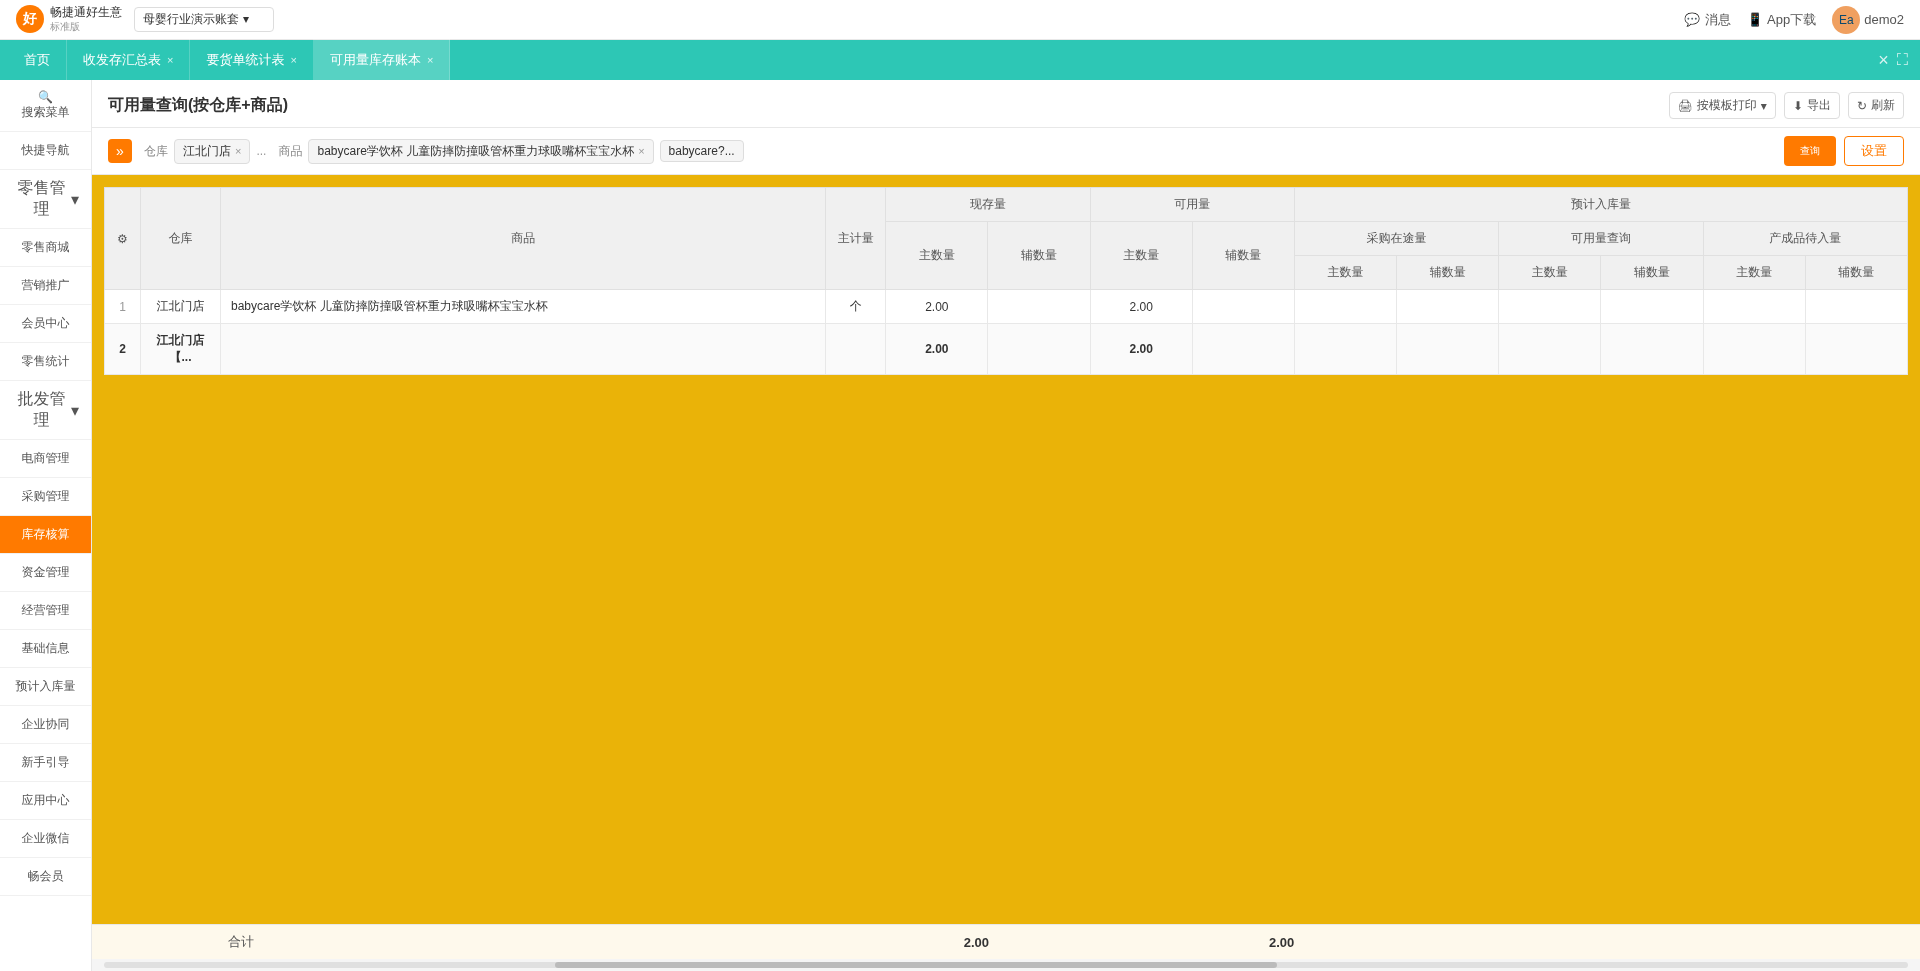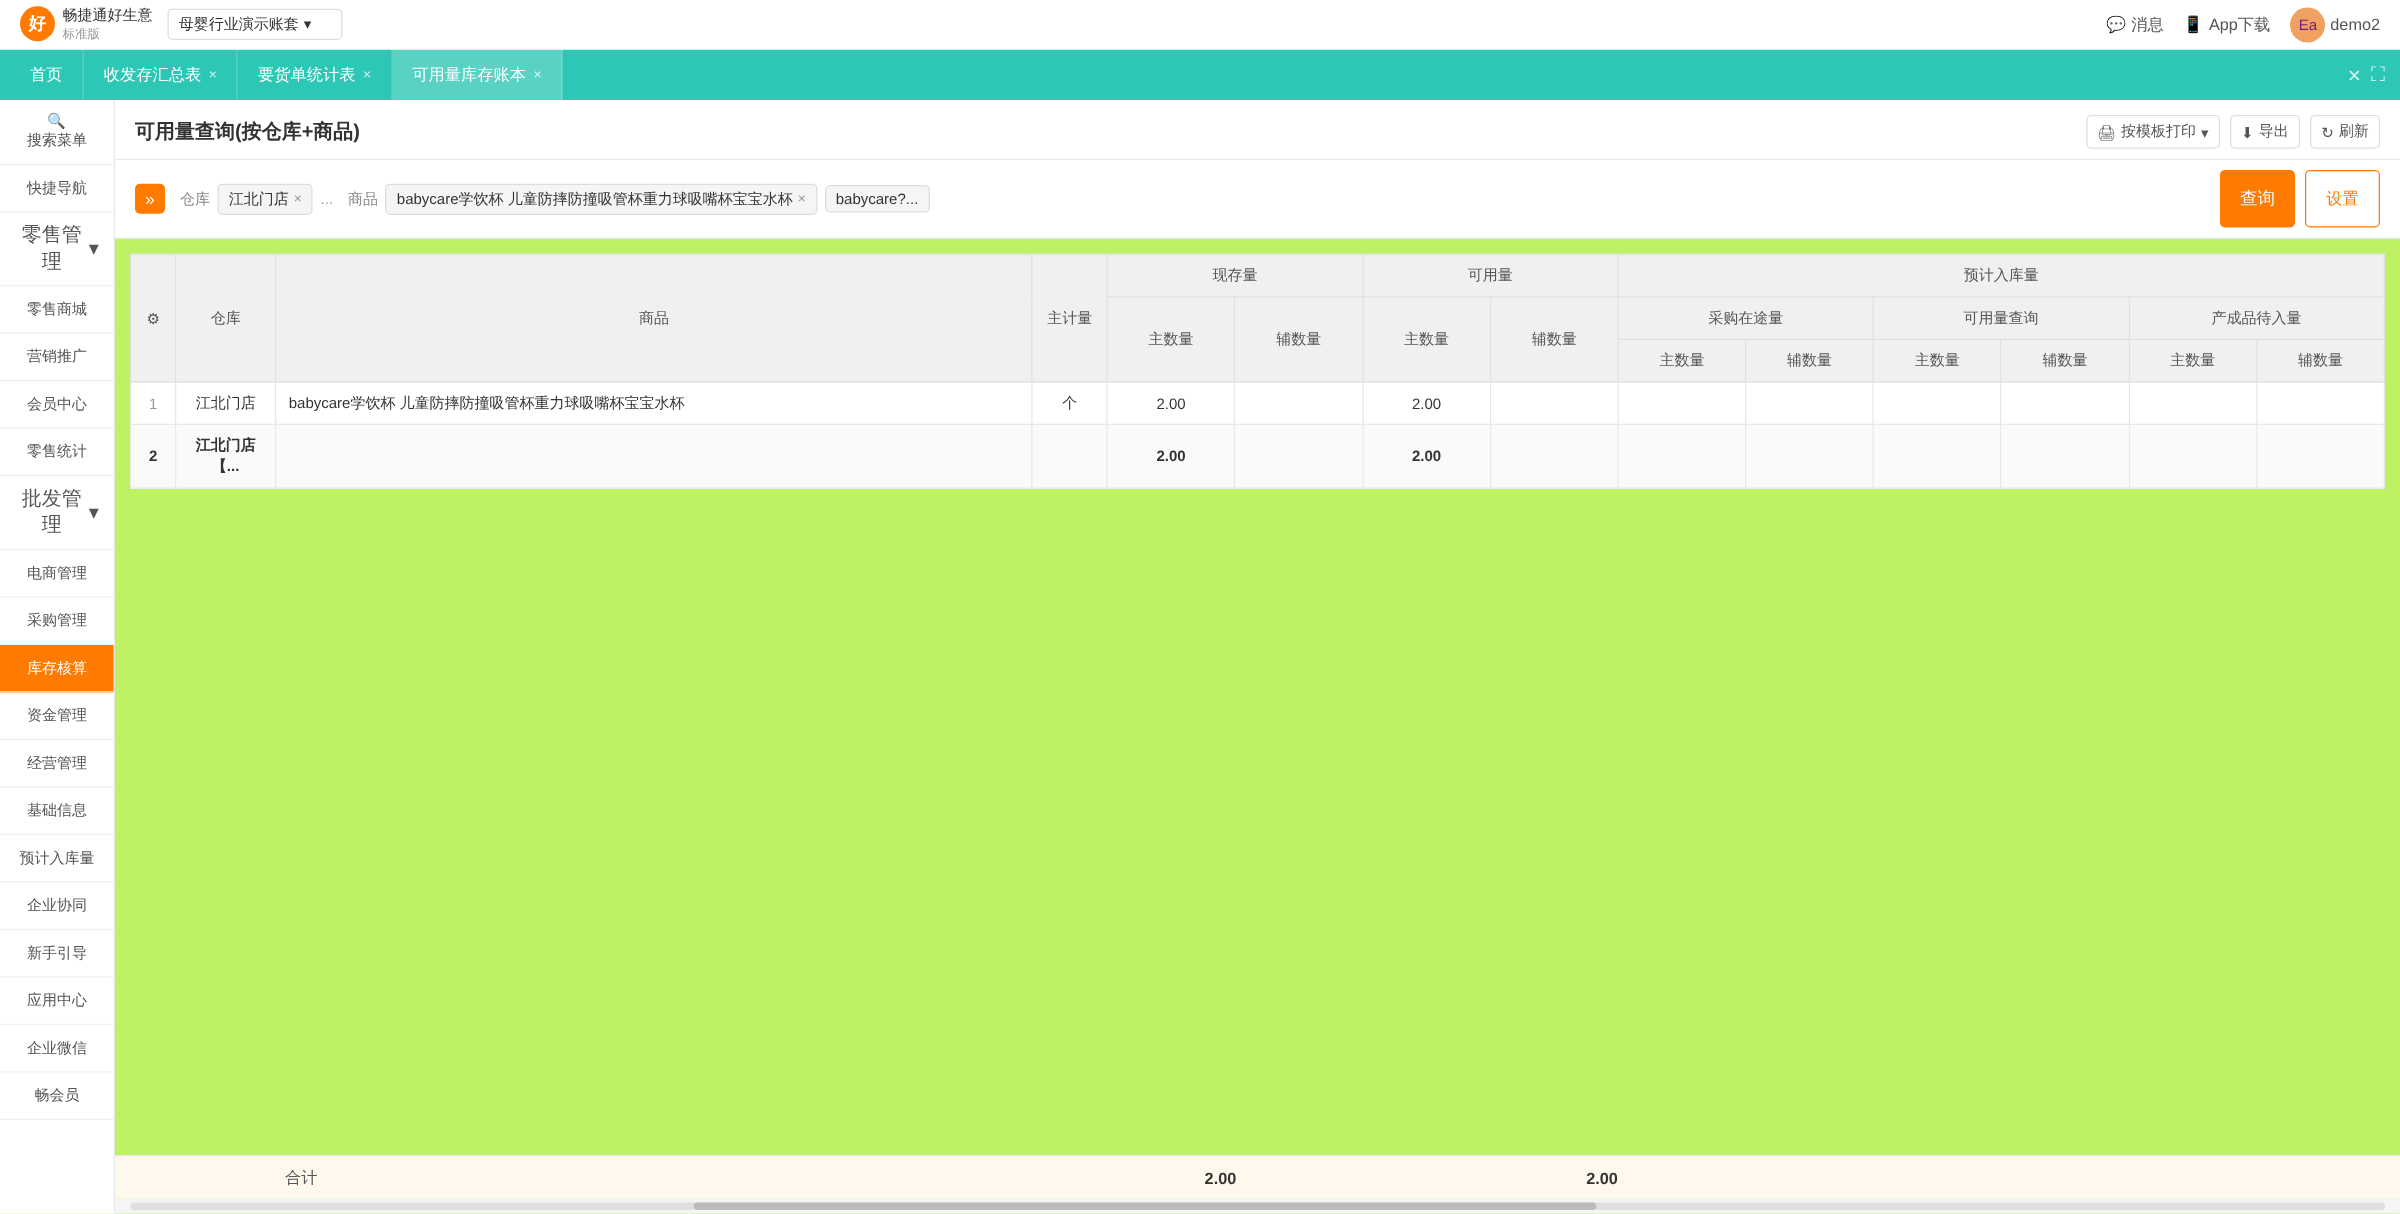--- a/index.html
+++ b/index.html
@@ -21,21 +21,21 @@
     .logo-text { font-size: 12px; color: #333; line-height: 1.2; }
     .logo-sub { font-size: 10px; color: #999; }
     .industry-selector {
       display: flex; align-items: center; gap: 4px;
       border: 1px solid #ddd; border-radius: 4px; padding: 3px 8px;
       font-size: 12px; color: #333; cursor: pointer; background: #fff;
       min-width: 140px;
     }
     .top-bar-right { display: flex; align-items: center; gap: 16px; font-size: 13px; color: #555; }
     .top-bar-right .top-action { display: flex; align-items: center; gap: 4px; cursor: pointer; color: #555; }
-    .avatar { width: 28px; height: 28px; border-radius: 50%; background: #f0a060; display: flex; align-items: center; justify-content: center; color: #701a75; font-size: 12px; }
+    .avatar { width: 28px; height: 28px; border-radius: 50%; background: #f0a060; display: flex; align-items: center; justify-content: center; color: #0c4a6e; font-size: 12px; }
 
     
     .nav-tabs {
       height: 40px;
       background: #2dc7b5;
       display: flex;
       align-items: center;
       padding: 0 0 0 8px;
     }
     .nav-tab {
@@ -75,21 +75,21 @@
       display: flex; align-items: center; justify-content: space-between;
       padding: 8px 12px; font-size: 16px; color: #555;
     }
 
     
     .content-area {
       flex: 1;
       display: flex;
       flex-direction: column;
       overflow: hidden;
-      background: #bef264;
+      background: #eab308;
     }
 
     
     .page-header {
       background: #fff;
       padding: 12px 16px 8px;
       display: flex; align-items: center; justify-content: space-between;
       border-bottom: 1px solid #e8e8e8;
     }
     .page-title { font-size: 16px; font-weight: bold; color: #333; }
@@ -122,21 +122,21 @@
       background: #f5f5f5; border: 1px solid #ddd;
       border-radius: 4px; padding: 3px 8px;
       font-size: 12px; color: #333;
     }
     .filter-tag .remove { color: #999; cursor: pointer; font-size: 11px; }
     .filter-more { color: #999; font-size: 12px; cursor: pointer; }
     .filter-actions { margin-left: auto; display: flex; gap: 8px; }
     .btn-query {
       background: #ff7a00; color: white;
       border: none; border-radius: 4px;
-      padding: 14px 16px; font-size: 14px; cursor: pointer;
+      padding: 2px 16px; font-size: 10px; cursor: pointer;
     }
     .btn-settings {
       background: #fff; color: #ff7a00;
       border: 1px solid #ff7a00; border-radius: 4px;
       padding: 5px 16px; font-size: 13px; cursor: pointer;
     }
 
     
     .table-container {
       flex: 1;

